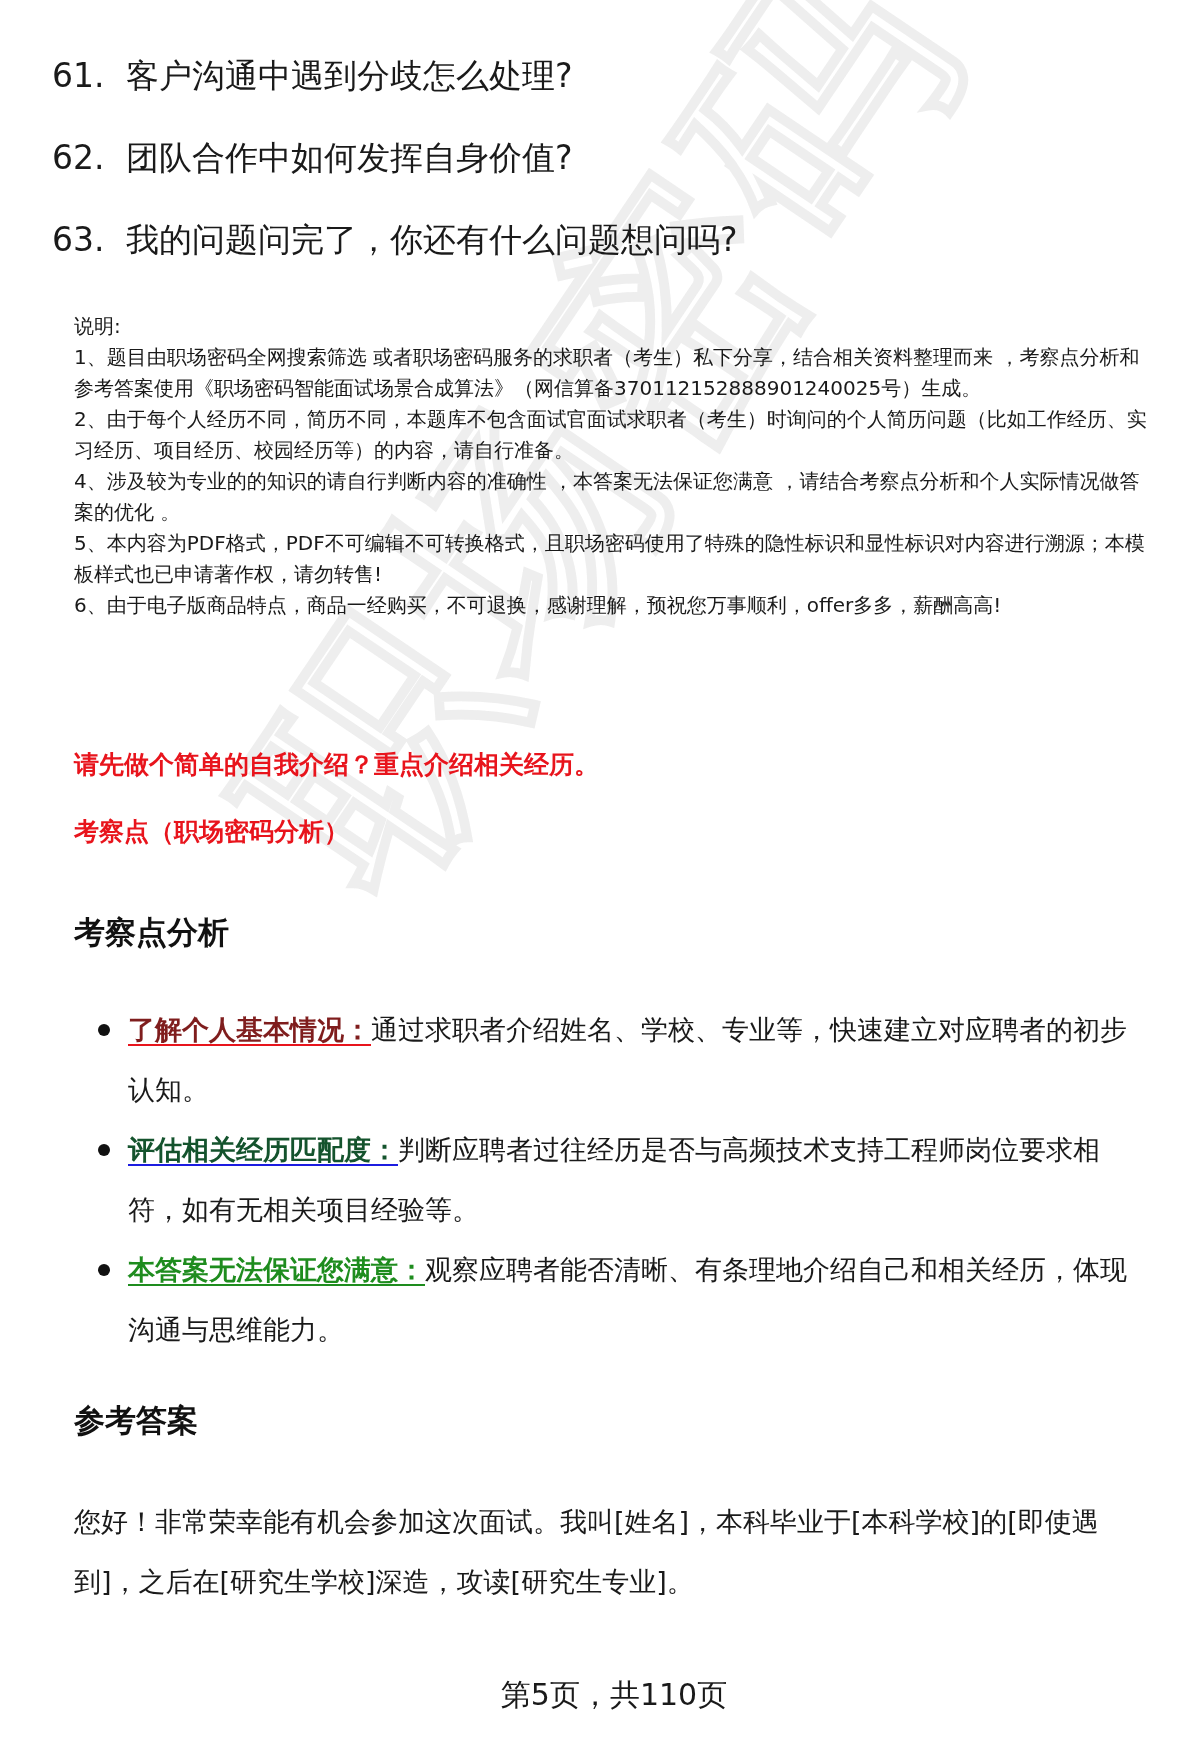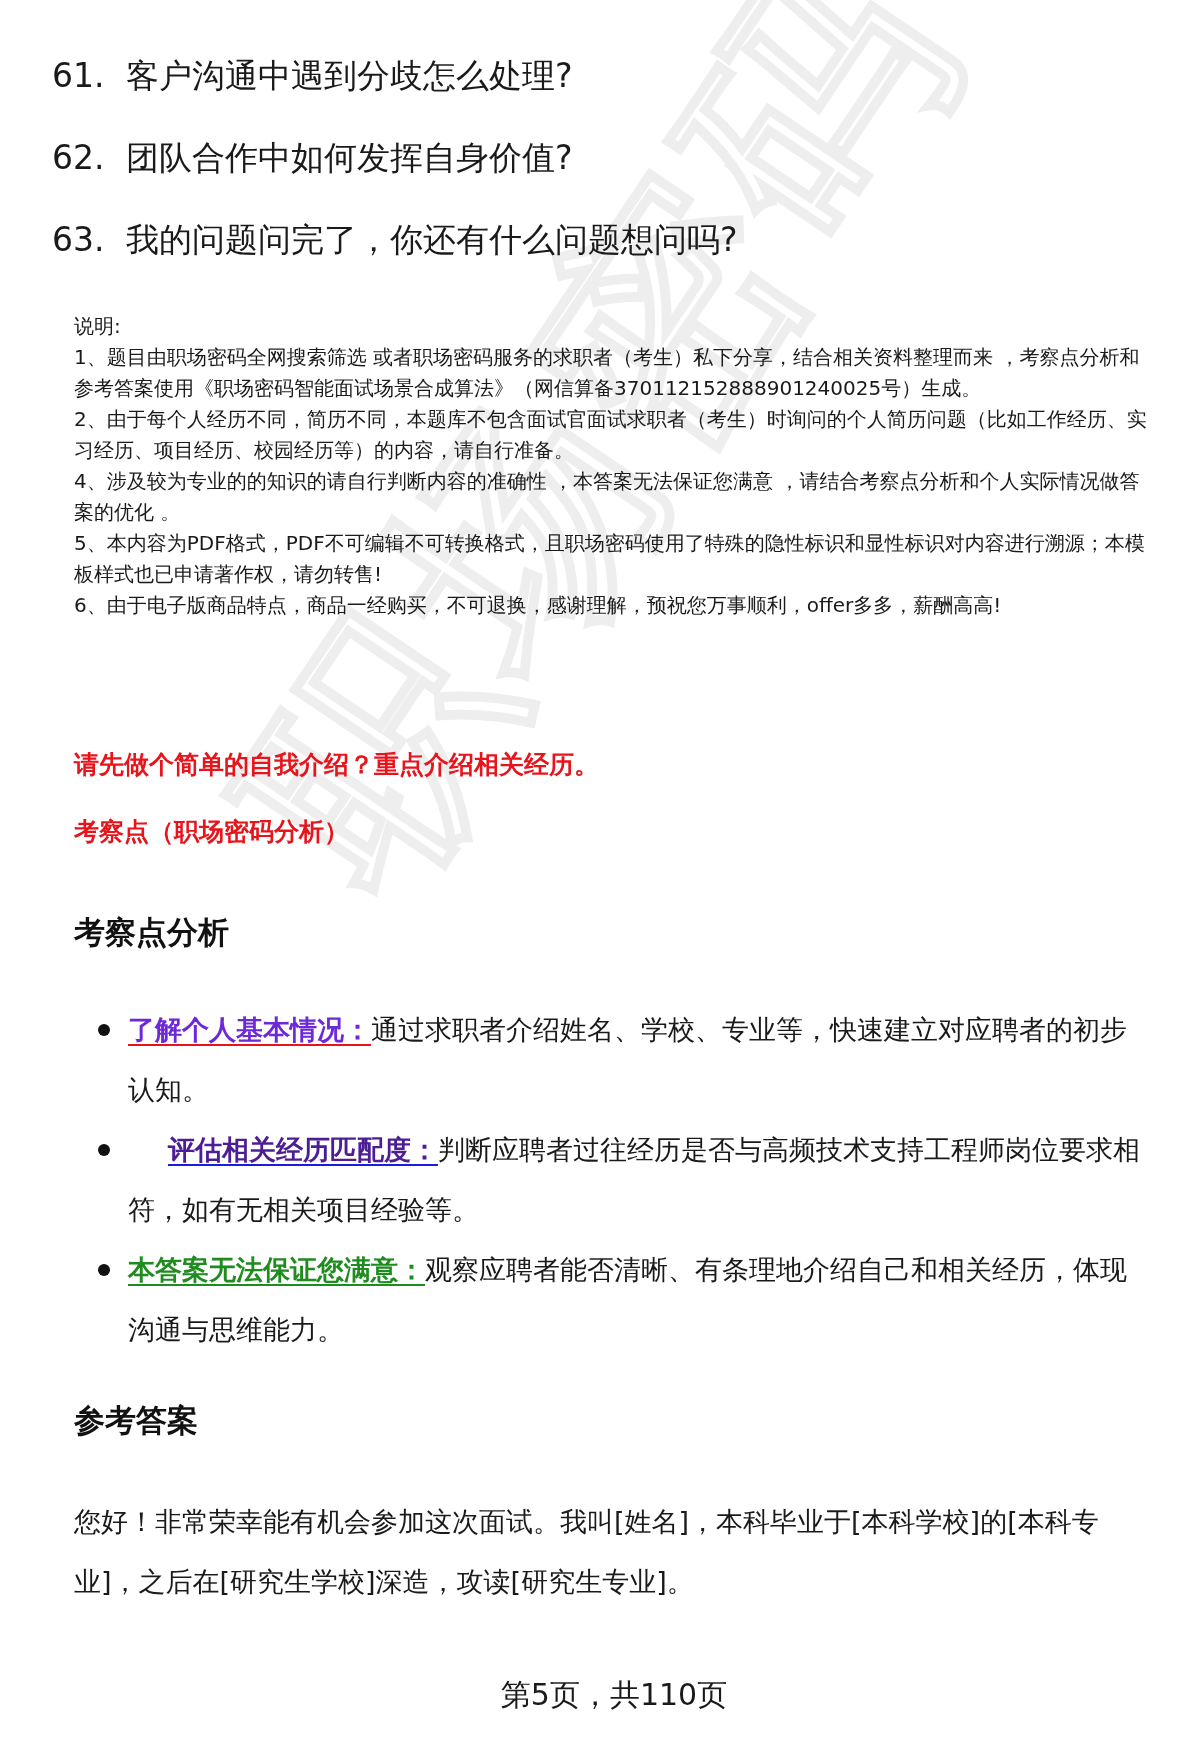--- a/index.html
+++ b/index.html
@@ -104,22 +104,22 @@
       width: 12px;
       height: 12px;
       border-radius: 50%;
       background: #111111;
     }
     .bullet .key {
       font-weight: bold;
       text-decoration: underline;
       text-underline-offset: 5px;
     }
-    .bullet .key.red { color: #6d28d9; text-decoration-color: #e8141c; }
-    .bullet .key.blue { color: #4c1d95; text-decoration-color: #1c1ce0; margin-left: 40px; }
+    .bullet .key.red { color: #7f1d1d; text-decoration-color: #e8141c; }
+    .bullet .key.blue { color: #14532d; text-decoration-color: #1c1ce0; }
     .bullet .key.green { color: #1e8c1e; text-decoration-color: #1e8c1e; }
     .answer {
       position: absolute;
       left: 74px;
       top: 1492px;
       width: 1080px;
       font-size: 27px;
       line-height: 60px;
       color: #1a1a1a;
     }
@@ -176,16 +176,16 @@
       <span class="key blue">评估相关经历匹配度：</span><span>判断应聘者过往经历是否与高频技术支持工程师岗位要求相符，如有无相关项目经验等。</span>
     </div>
     <div class="bullet">
       <span class="dot"></span>
       <span class="key green">本答案无法保证您满意：</span><span>观察应聘者能否清晰、有条理地介绍自己和相关经历，体现沟通与思维能力。</span>
     </div>
   </div>
 
   <div class="section-heading" style="top:1400px;">参考答案</div>
 
-  <div class="answer">您好！非常荣幸能有机会参加这次面试。我叫[姓名]，本科毕业于[本科学校]的[本科专业]，之后在[研究生学校]深造，攻读[研究生专业]。</div>
+  <div class="answer">您好！非常荣幸能有机会参加这次面试。我叫[姓名]，本科毕业于[本科学校]的[即使遇到]，之后在[研究生学校]深造，攻读[研究生专业]。</div>
 
   <div class="footer">第5页，共110页</div>
 </div>
 
 </body></html>

